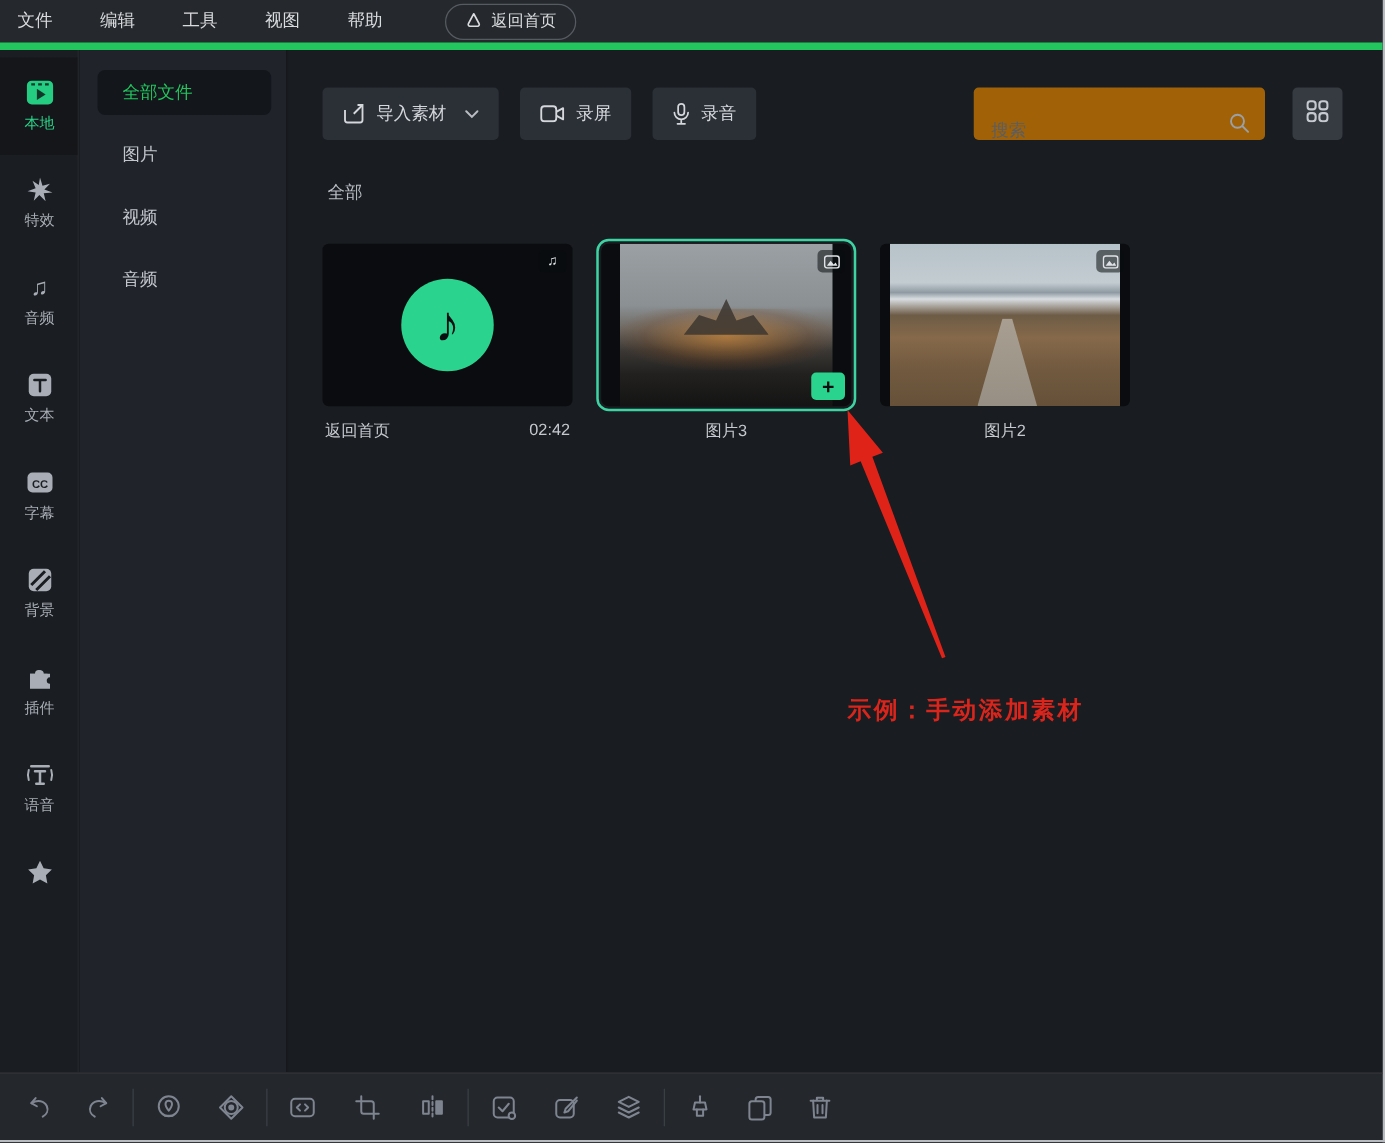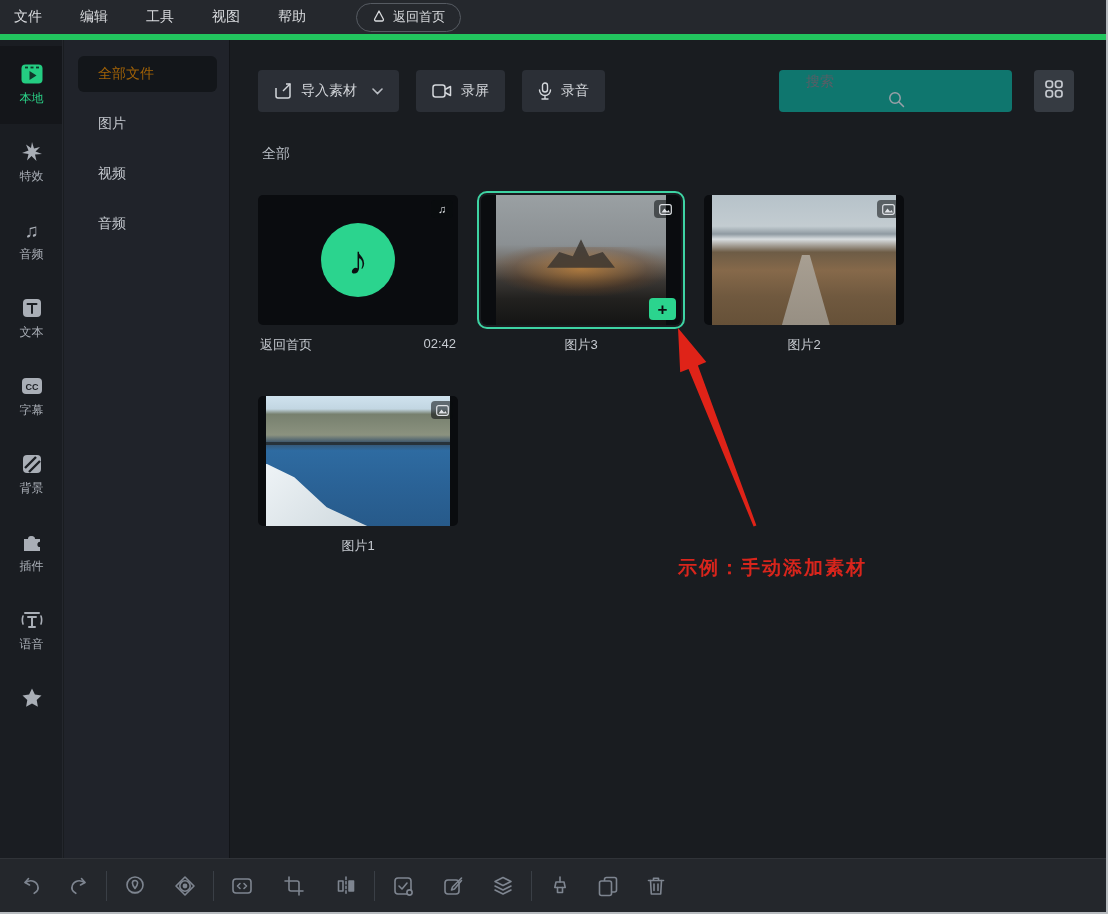--- a/index.html
+++ b/index.html
@@ -25,30 +25,30 @@
   .nav-item .lbl { font-size:12px; color:#a9aeb6; }
   .nav-item.active .lbl { color:#2bd489; }
   .nav-ic { width:22px; height:22px; display:flex; align-items:center; justify-content:center; }
   .nav-ic svg { display:block; }
   .nav-glyph { font-size:19px; color:#a9aeb6; line-height:1; }
   
   .filepanel { position:absolute; left:64px; top:40px; width:166px; height:818px;
     background:#20232a; border-right:1px solid #121418; }
   .fp-item { margin:14px 12px 0 14px; height:36px; display:flex; align-items:center;
     padding-left:20px; color:#c3c7cd; font-size:14px; border-radius:6px; }
-  .fp-item.active { background:#13161a; color:#a16207; margin-top:16px; }
+  .fp-item.active { background:#13161a; color:#22c55e; margin-top:16px; }
   
   .main { position:absolute; left:231px; top:40px; width:877px; height:818px; background:#191c20; }
   .actions { position:absolute; left:27px; top:30px; display:flex; gap:17px; }
   .btn { height:42px; background:#2b2f36; border-radius:4px; color:#d4d7db; font-size:14px;
     display:flex; align-items:center; gap:9px; padding:4px 16px; }
   .btn svg { display:block; }
   .chev { margin-left:6px; }
   .searchbox { position:absolute; left:548px; top:30px; width:233px; height:42px;
-    background:#0f766e; border-radius:4px; display:flex; align-items:center; padding:0 12px 0 14px;flex-direction:column; }
+    background:#a16207; border-radius:4px; display:flex; align-items:flex-end; padding:0 12px 0 14px; }
   .searchbox input { flex:1; background:transparent; border:none; outline:none;
     color:#c9ced4; font-size:14px; font-family:inherit; }
   .searchbox input::placeholder { color:#585e66; }
   .gridbtn { position:absolute; left:803px; top:30px; width:40px; height:42px;
     background:#363b42; border-radius:4px; display:flex; align-items:center; justify-content:center; }
   .filter-label { position:absolute; left:31px; top:105px; color:#b9bec5; font-size:14px; }
   
   .grid { position:absolute; left:27px; top:155px; width:830px; }
   .row { display:flex; gap:23px; margin-bottom:42px; }
   .card { width:200px; }
@@ -308,37 +308,20 @@
                   <rect x="0.7" y="0.7" width="11.6" height="9.6" rx="2" stroke="#dfe2e6" stroke-width="1.2" fill="none"></rect>
                   <path d="M2.5 8.5 L5.5 4.5 L8 7.5 L9.5 6 L11 8.5 Z" fill="#dfe2e6"></path>
                 </svg>
             </div>
           </div>
           <div class="caption">
             <span class="nm">图片2</span>
           </div>
         </div>
       </div>
-      <div class="row">
-
-        <div class="card">
-          <div class="thumb">
-            <div class="img p1"></div>
-            <div class="type-badge">
-              <svg width="13" height="11" viewBox="0 0 13 11">
-                  <rect x="0.7" y="0.7" width="11.6" height="9.6" rx="2" stroke="#dfe2e6" stroke-width="1.2" fill="none"></rect>
-                  <path d="M2.5 8.5 L5.5 4.5 L8 7.5 L9.5 6 L11 8.5 Z" fill="#dfe2e6"></path>
-                </svg>
-            </div>
-          </div>
-          <div class="caption">
-            <span class="nm">图片1</span>
-          </div>
-        </div>
-      </div>
     </div>
 
     <div class="annotation">示例：手动添加素材</div>
   </div>
 
   <svg id="arrow-overlay" viewBox="0 0 1108 914">
     <polygon points="678,328 680.2,372.3 688.5,369 753.6,526.5 756.4,525.5 697.9,365.4 706.3,362.1" fill="#df2318"></polygon>
   </svg>
 
   <div class="bottombar">

